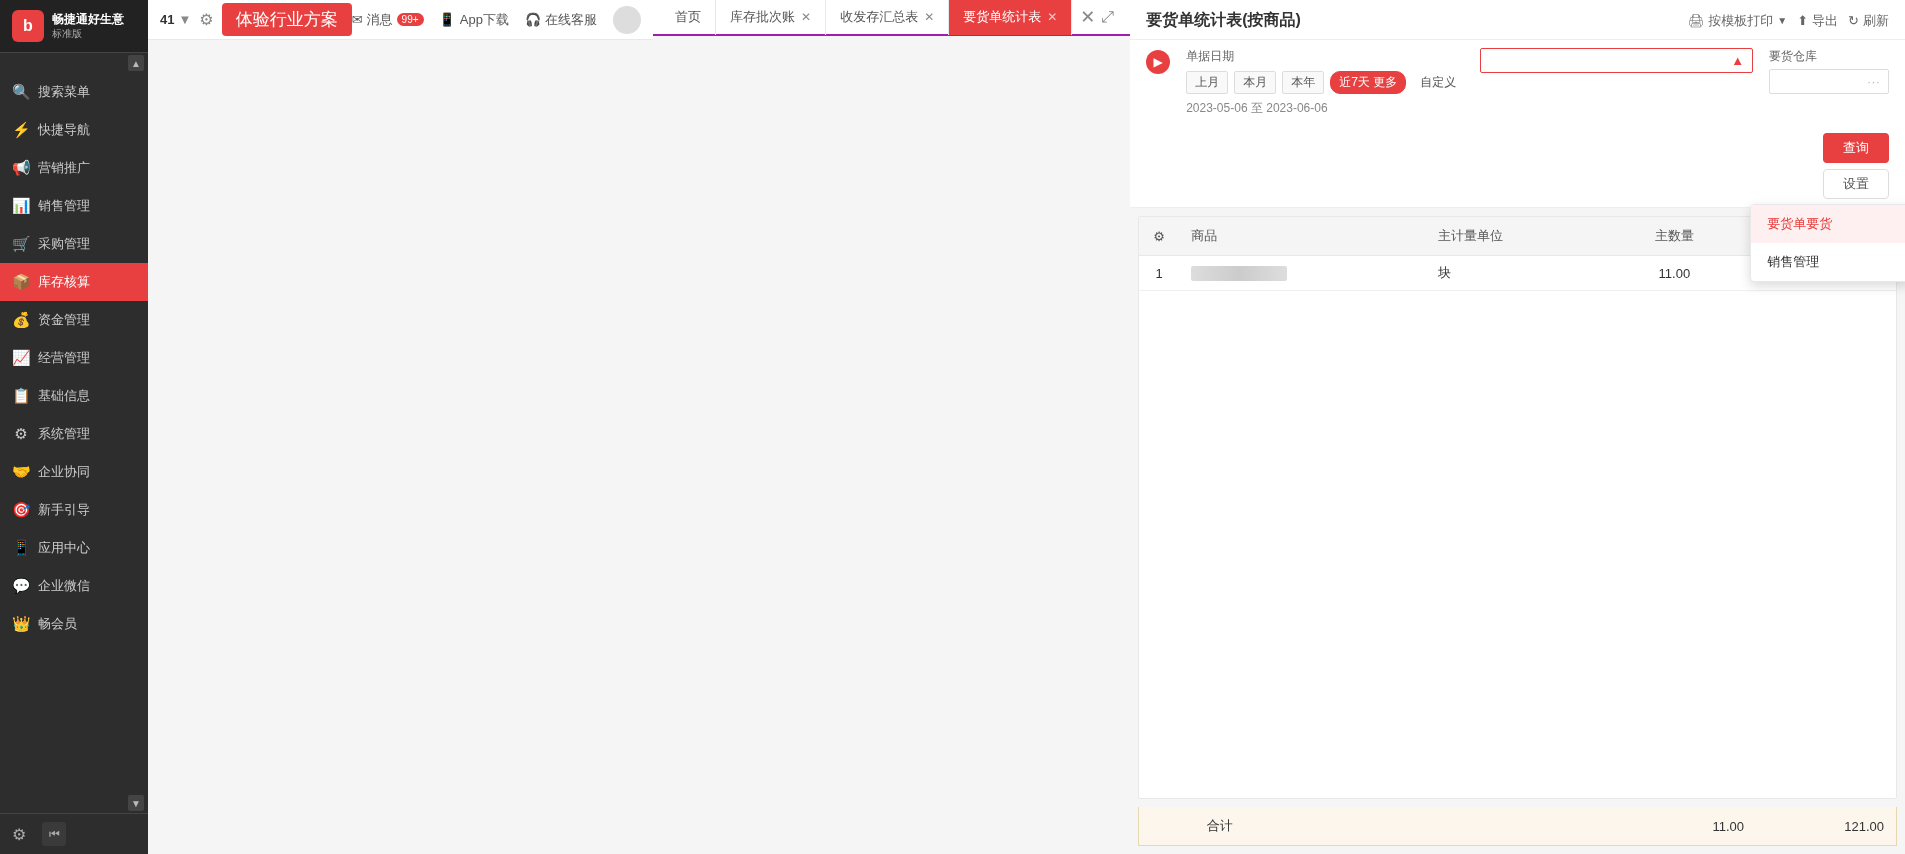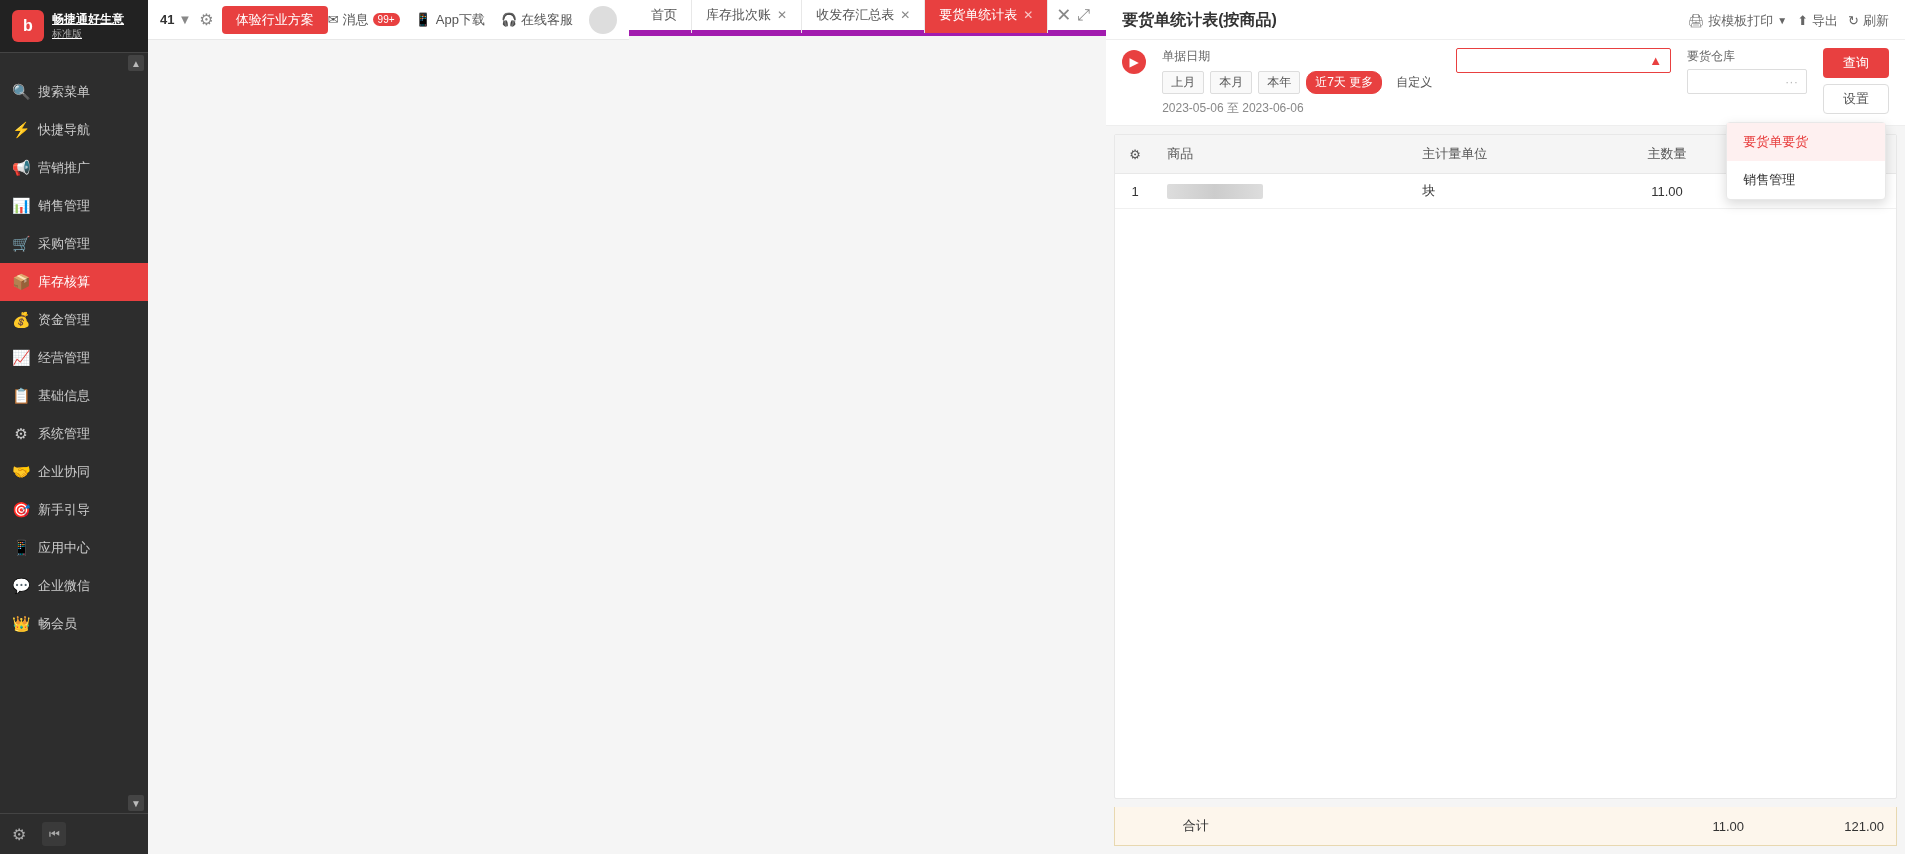--- a/index.html
+++ b/index.html
@@ -29,21 +29,21 @@
       border-radius: 6px;
       display: flex;
       align-items: center;
       justify-content: center;
       color: #fff;
       font-weight: bold;
       font-size: 16px;
       margin-right: 8px;
       flex-shrink: 0;
     }
-    .sidebar-logo .logo-text { font-size: 12px; color: #fff; line-height: 1.4; text-decoration: underline; }
+    .sidebar-logo .logo-text { font-size: 12px; color: #fff; line-height: 1.4; }
     .sidebar-logo .logo-text span { display: block; font-size: 10px; color: #aaa; }
 
     .sidebar-nav { flex: 1; overflow-y: auto; }
     .sidebar-nav::-webkit-scrollbar { width: 0; }
     .sidebar-item {
       display: flex;
       align-items: center;
       padding: 10px 12px;
       cursor: pointer;
       color: #ccc;
@@ -114,21 +114,21 @@
     }
     .topbar-store .store-num { color: #333; font-weight: bold; }
     .topbar-gear { color: #888; font-size: 16px; cursor: pointer; }
     .topbar-trial-btn {
       background: #e84040;
       color: #fff;
       border: none;
       border-radius: 4px;
       padding: 5px 14px;
       cursor: pointer;
-      font-size: 13px;
+      font-size: 17px;
     }
     .topbar-right { display: flex; align-items: center; gap: 16px; color: #555; font-size: 13px; }
     .topbar-right .msg-icon { position: relative; cursor: pointer; display: flex; align-items: center; gap: 4px; }
     .badge {
       background: #e84040;
       color: #fff;
       border-radius: 10px;
       font-size: 10px;
       padding: 1px 5px;
       min-width: 18px;
@@ -137,21 +137,21 @@
     .topbar-right .action { display: flex; align-items: center; gap: 4px; cursor: pointer; }
     .avatar-placeholder { width: 28px; height: 28px; background: #ddd; border-radius: 50%; }
 
     
     .tabs-bar {
       background: #fff;
       height: 36px;
       display: flex;
       align-items: center;
       padding: 0 8px;
-      border-bottom: 6px solid #a21caf;
+      border-bottom: 2px solid #a21caf;
       flex-shrink: 0;
       gap: 0;
     }
     .tab {
       display: flex;
       align-items: center;
       padding: 0 14px;
       height: 36px;
       cursor: pointer;
       font-size: 13px;

